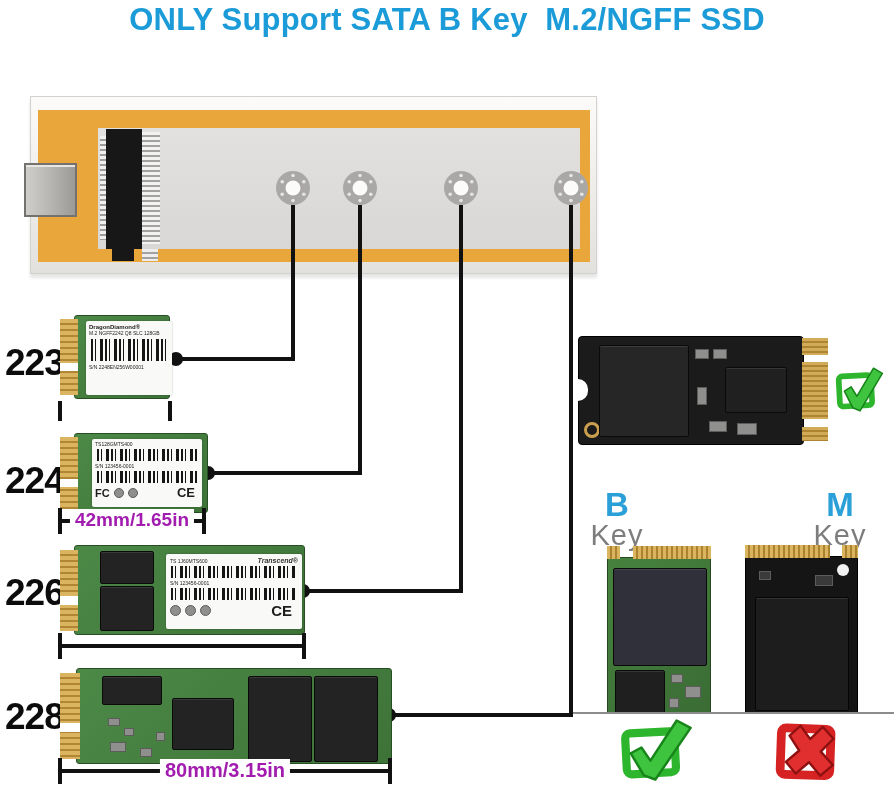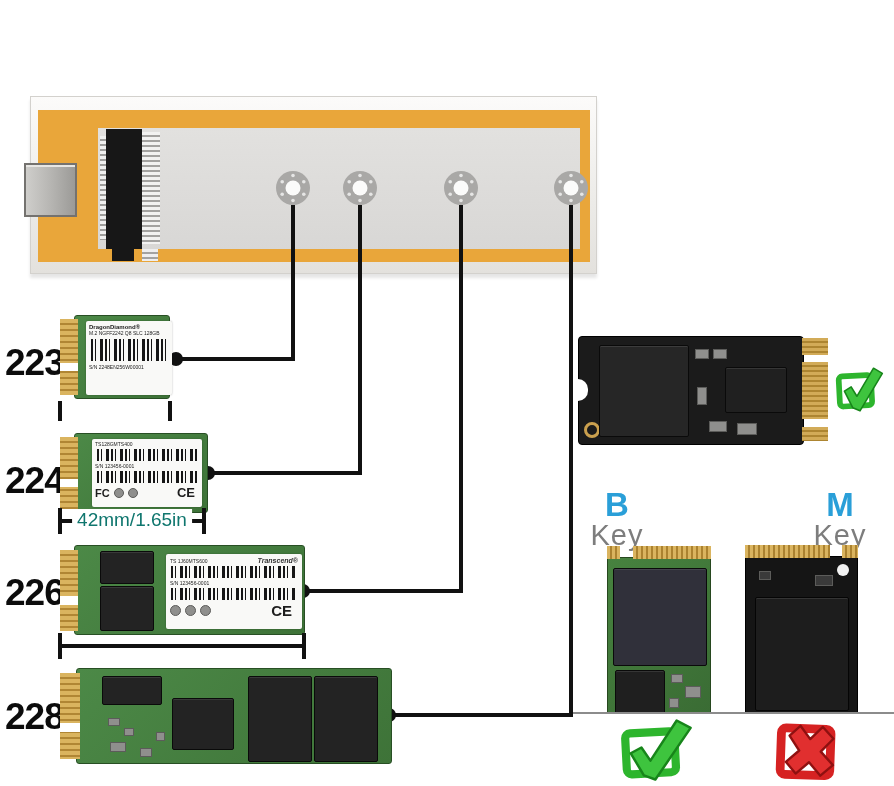--- a/index.html
+++ b/index.html
@@ -51,41 +51,42 @@
   .bcode{background:repeating-linear-gradient(90deg,#161616 0 2px,transparent 2px 4px,
           #161616 4px 5px,transparent 5px 9px,#161616 9px 12px,transparent 12px 14px);}
   .tinytx{font-size:5px;line-height:6px;white-space:nowrap;overflow:hidden;}
   .smallpart{position:absolute;background:#8f8f8d;border:1px solid #5c5c5a;}
 
   
   .dim{position:absolute;height:26px;}
   .dim .dline{position:absolute;left:0;right:0;top:11px;height:4px;background:#111;}
   .dim .dtick{position:absolute;top:0;width:4px;height:26px;background:#111;}
   .dim .dtxt{position:absolute;left:50%;transform:translateX(-50%);top:1px;background:#fff;
-             padding:0 5px;font-weight:normal;font-size:20px;color:#0f766e;white-space:nowrap;}
+             padding:0 5px;font-weight:bold;font-size:20px;color:#a21caf;white-space:nowrap;}
 
   
   .bmcard{left:578px;top:336px;width:224px;height:107px;background:#1b1b1b;
           border:1px solid #000;border-radius:4px;}
   .goldseg{position:absolute;left:802px;width:26px;
            background:repeating-linear-gradient(180deg,#d2ab58 0 3px,#ad8531 3px 5px);}
   .bmlabel{left:578px;top:444px;width:250px;text-align:center;font-size:20px;
            font-weight:bold;color:#2a9fd8;}
   .keyhdr{text-align:center;line-height:1.0;}
   .keyhdr .ltr{font-size:33px;font-weight:bold;color:#2a9fd8;display:block;}
   .keyhdr .wrd{font-size:29px;color:#7d7d7d;display:block;letter-spacing:1px;}
   .vconn{position:absolute;top:0;height:13px;
          background:repeating-linear-gradient(90deg,#dab45f 0 3px,#ab8230 3px 5px);}
   .grayline{left:573px;top:712px;width:321px;height:2px;background:#8c8c8c;}
 </style>
 </head>
 <body>
 
 <div id="stage">
 
+  <div class="abs title">ONLY Support SATA B Key  M.2/NGFF SSD</div>
 
   <div class="abs case"></div>
   <div class="abs board"></div>
   <div class="abs panel"></div>
   <div class="abs pins-l"></div>
   <div class="abs socket"></div>
   <div class="abs pins-r"></div>
   <div class="abs tab-b"></div>
   <div class="abs tab-s"></div>
   <div class="abs usb"></div>
@@ -236,20 +237,26 @@
     <div class="chip" style="left:42px;top:8px;width:58px;height:27px"></div>
     <div class="chip" style="left:112px;top:30px;width:60px;height:50px"></div>
     <div class="chip" style="left:188px;top:8px;width:62px;height:84px"></div>
     <div class="chip" style="left:254px;top:8px;width:62px;height:84px"></div>
     <div class="smallpart" style="left:48px;top:50px;width:10px;height:6px"></div>
     <div class="smallpart" style="left:64px;top:60px;width:8px;height:6px"></div>
     <div class="smallpart" style="left:50px;top:74px;width:14px;height:8px"></div>
     <div class="smallpart" style="left:80px;top:80px;width:10px;height:7px"></div>
     <div class="smallpart" style="left:96px;top:64px;width:7px;height:7px"></div>
   </div>
+  <div class="dim" style="left:58px;top:758px;width:334px">
+    <div class="dline"></div>
+    <div class="dtick" style="left:0"></div>
+    <div class="dtick" style="right:0"></div>
+    <div class="dtxt">80mm/3.15in</div>
+  </div>
 
   <div class="abs bmcard">
     <div style="position:absolute;left:-1px;top:42px;width:10px;height:22px;background:#fff;border-radius:0 11px 11px 0"></div>
     <div style="position:absolute;left:5px;bottom:6px;width:10px;height:10px;border:3px solid #caa04e;border-radius:50%"></div>
     <div class="chip" style="left:20px;top:8px;width:88px;height:90px;background:#262626"></div>
     <div class="chip" style="left:146px;top:30px;width:60px;height:44px;background:#202020"></div>
     <div class="smallpart" style="left:116px;top:12px;width:12px;height:8px"></div>
     <div class="smallpart" style="left:134px;top:12px;width:12px;height:8px"></div>
     <div class="smallpart" style="left:118px;top:50px;width:8px;height:16px"></div>
     <div class="smallpart" style="left:130px;top:84px;width:16px;height:9px"></div>

